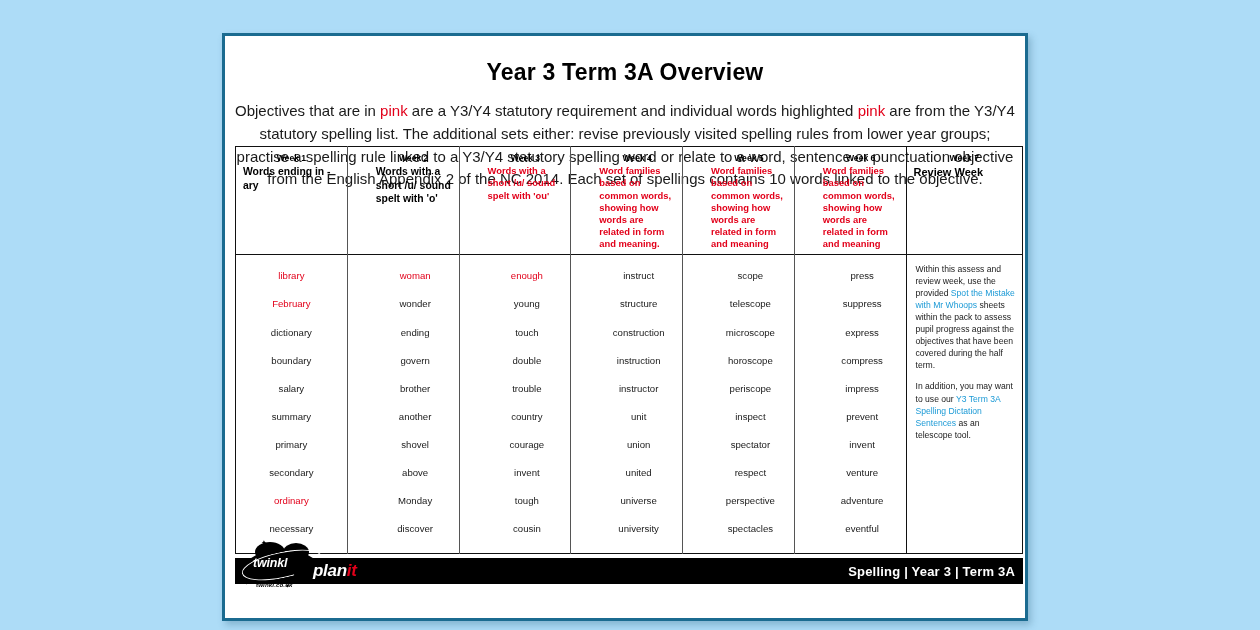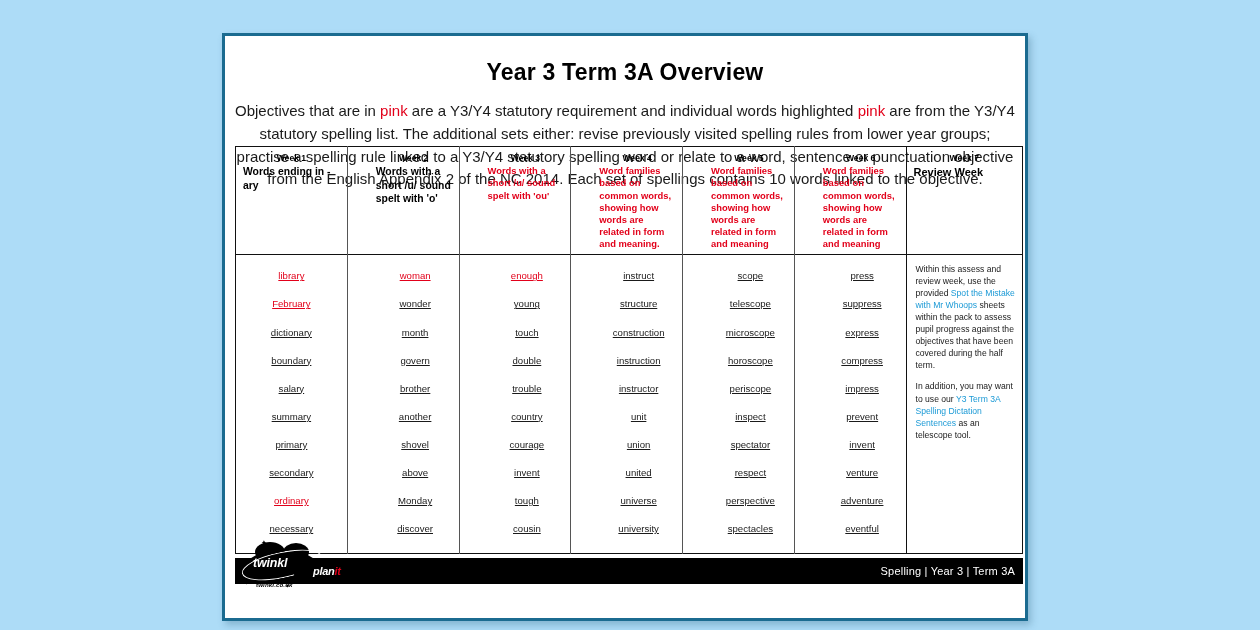--- a/index.html
+++ b/index.html
@@ -72,21 +72,21 @@
   .wk-desc.red { color: #E2001A; font-size: 9.4px; line-height: 1.29; }
   .wk-desc.plain { font-size: 11px; }
 
   .hdr-sep td { border-top: 1.4px solid #111; height: 0; padding: 0; }
 
   
   .words-row td { padding: 7px 4px 10px 4px; height: 286px; }
   .wordlist { list-style: none; }
   .wordlist li {
     font-size: 9.6px; text-align: center; color: #1a1a1a;
-    line-height: 1; padding: 9.2px 0 9.3px 0; text-decoration: underline;
+    line-height: 1; padding: 9.2px 0 9.3px 0;
   }
   .wordlist li.red { color: #E2001A; }
 
   .review-cell { padding: 8px 7px 8px 9px !important; }
   .review-txt {
     font-size: 8.6px; line-height: 1.40; color: #1a1a1a; text-align: left;
   }
   .review-txt .lnk { color: #1C9AD6; }
   .review-txt p + p { margin-top: 9px; }
 
@@ -94,27 +94,27 @@
   .footer {
     position: absolute;
     left: 2px; right: 0; bottom: 28px;
     width: 788px; height: 26px;
     background: #000;
     text-align: right;
   }
   .foot-right {
     position: absolute; right: 8px; top: 50%;
     transform: translateY(-50%);
-    color: #fff; font-size: 11px; font-weight: normal;
+    color: #fff; font-size: 13px; font-weight: bold;
     letter-spacing: .2px;
   }
   .planit {
     position: absolute; left: 78px; top: 50%;
     transform: translateY(-50%);
-    color: #fff; font-size: 11px; font-weight: bold;
+    color: #fff; font-size: 17px; font-weight: bold;
     font-style: italic; letter-spacing: -.3px;
   }
   .planit i { color: #E2001A; font-style: italic; }
 
   
   .logo-wrap {
     position: absolute; left: 4px; top: -10px;
     width: 96px; height: 48px;
   }
   .blob {
@@ -229,21 +229,21 @@
               <li>primary</li>
               <li>secondary</li>
               <li class="red">ordinary</li>
               <li>necessary</li>
             </ul>
           </td>
           <td class="vline">
             <ul class="wordlist">
               <li class="red">woman</li>
               <li>wonder</li>
-              <li>month</li>
+              <li>ending</li>
               <li>govern</li>
               <li>brother</li>
               <li>another</li>
               <li>shovel</li>
               <li>above</li>
               <li>Monday</li>
               <li>discover</li>
             </ul>
           </td>
           <td class="vline">

